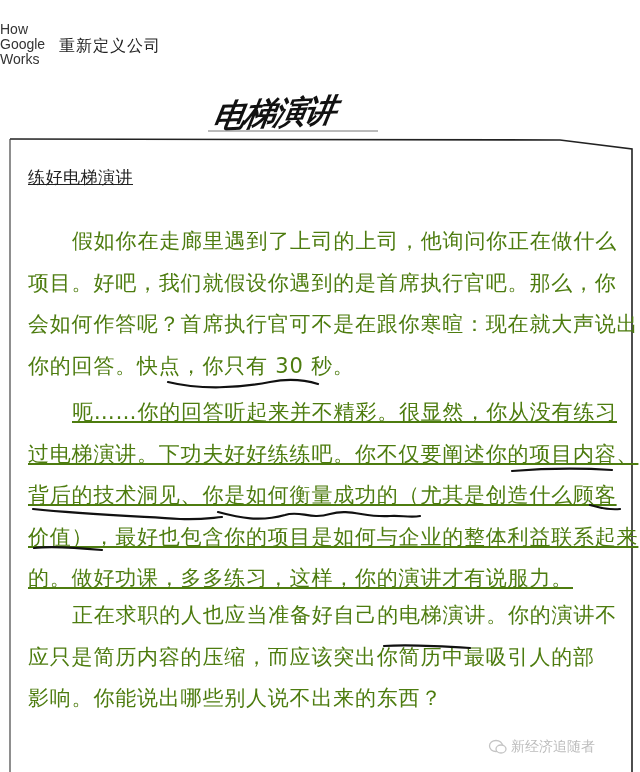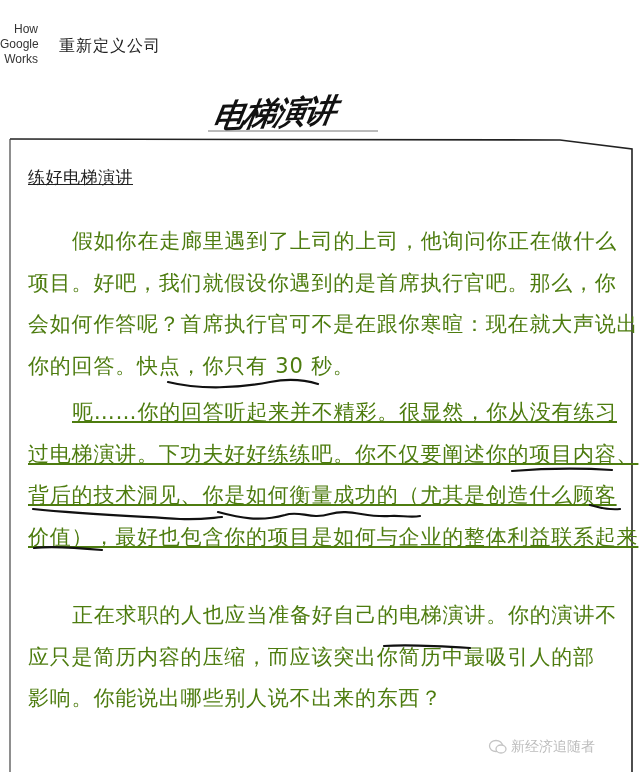--- a/index.html
+++ b/index.html
@@ -4,22 +4,22 @@
 <style>
   html, body { margin:0; padding:0; }
   body {
     width:640px; height:772px; overflow:hidden; position:relative;
     background:#ffffff;
     font-family: "DejaVu Sans", "Liberation Sans", sans-serif;
     color:#1a1a1a;
   }
   .book-logo {
     position:absolute; left:0; top:22px; width:38px;
-    font-family:"Liberation Sans", sans-serif; font-size:12px; line-height:15px;
-    text-align:right; color:#333;
+    font-family:"Liberation Sans", sans-serif; font-size:14px; line-height:15px;
+    text-align:left; color:#333;
   }
   .book-logo span { display:block; }
   .chapter-title {
     position:absolute; left:59px; top:36px; font-size:16px; color:#222; letter-spacing:1px;font-family:Liberation Serif, serif;
   }
   .handwritten {
     position:absolute; left:214px; top:92px;
     font-family:"DejaVu Serif", serif; font-style:italic; font-size:32px;
     color:#111; transform:skewX(-12deg) rotate(-3deg); letter-spacing:-2px; font-weight:bold;
   }
@@ -64,20 +64,21 @@
   <span class="line">项目。好吧，我们就假设你遇到的是首席执行官吧。那么，你</span>
   <span class="line">会如何作答呢？首席执行官可不是在跟你寒暄：现在就大声说出</span>
   <span class="line">你的回答。快点，你只有 30 秒。</span>
 </div>
 
 <div class="para" style="top:392px;text-decoration:underline;">
   <span class="line indent">呃……你的回答听起来并不精彩。很显然，你从没有练习</span>
   <span class="line">过电梯演讲。下功夫好好练练吧。你不仅要阐述你的项目内容、</span>
   <span class="line">背后的技术洞见、你是如何衡量成功的（尤其是创造什么顾客</span>
   <span class="line">价值），最好也包含你的项目是如何与企业的整体利益联系起来</span>
+  <span class="line">的。做好功课，多多练习，这样，你的演讲才有说服力。</span>
 </div>
 
 <div class="para" style="top:595px;">
   <span class="line indent">正在求职的人也应当准备好自己的电梯演讲。你的演讲不</span>
   <span class="line">应只是简历内容的压缩，而应该突出你简历中最吸引人的部</span>
   <span class="line">影响。你能说出哪些别人说不出来的东西？</span>
 </div>
 
 <svg class="ink" width="640" height="772">
   <g stroke="#111" stroke-width="2.2" fill="none" stroke-linecap="round">

